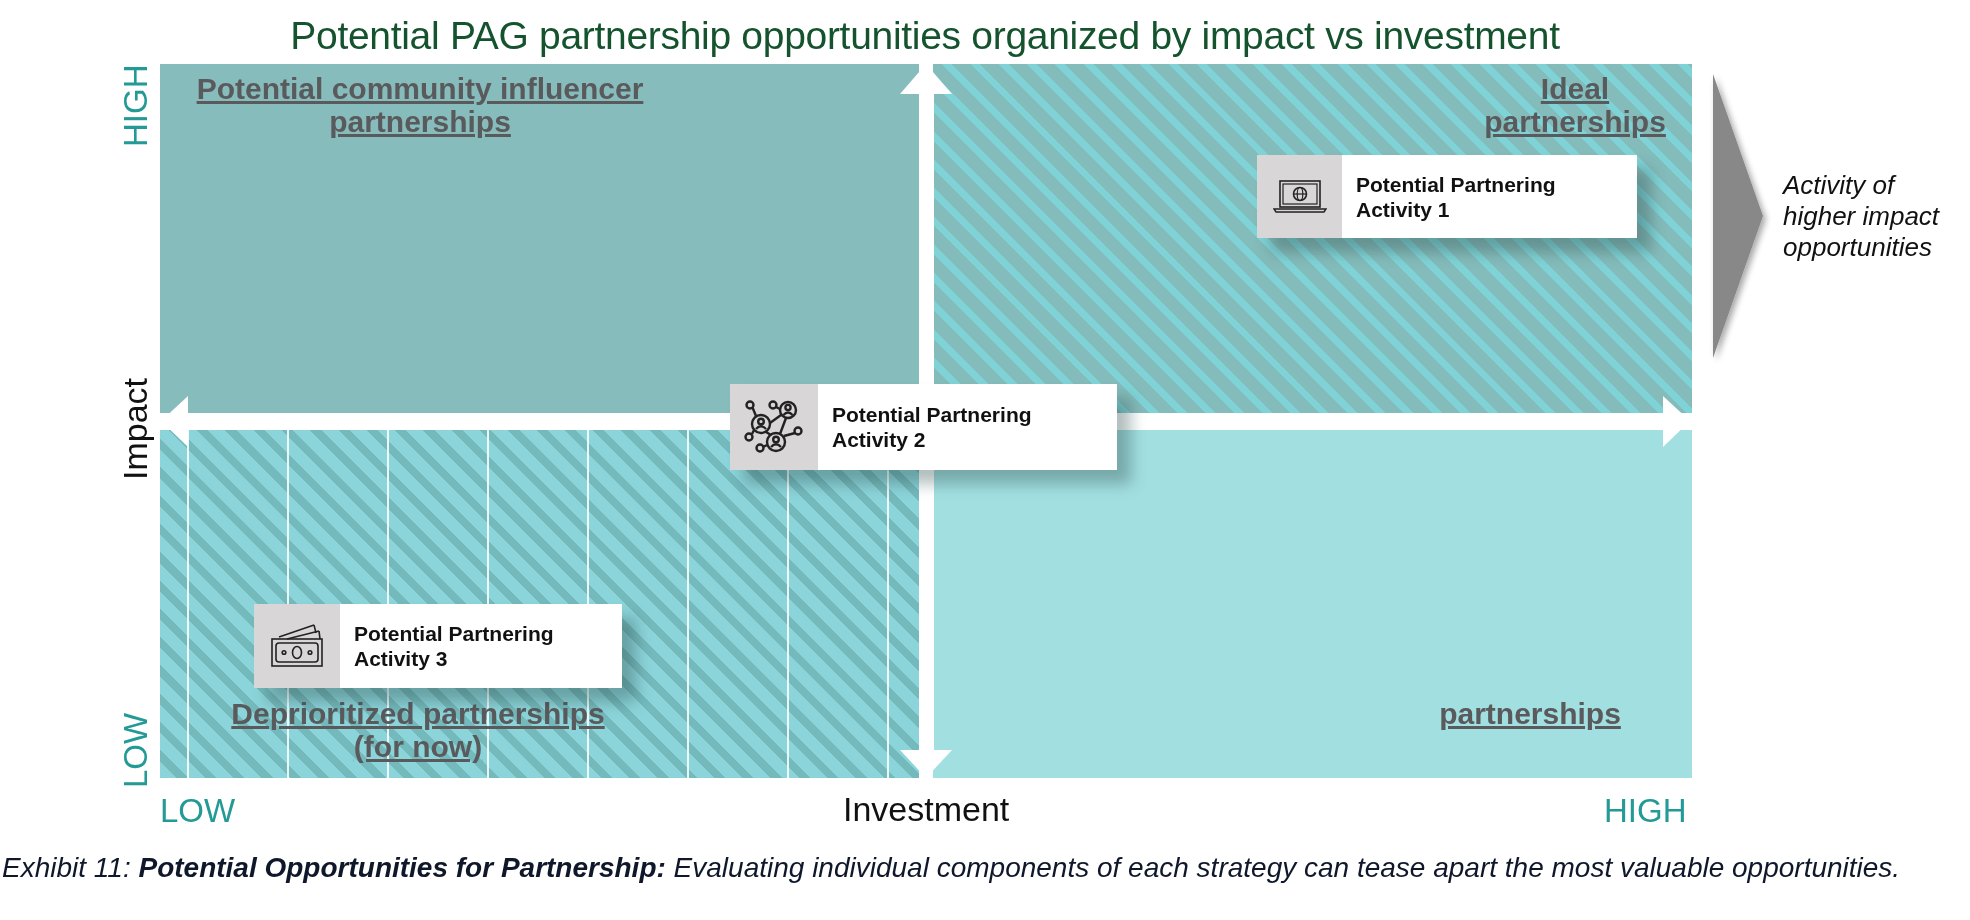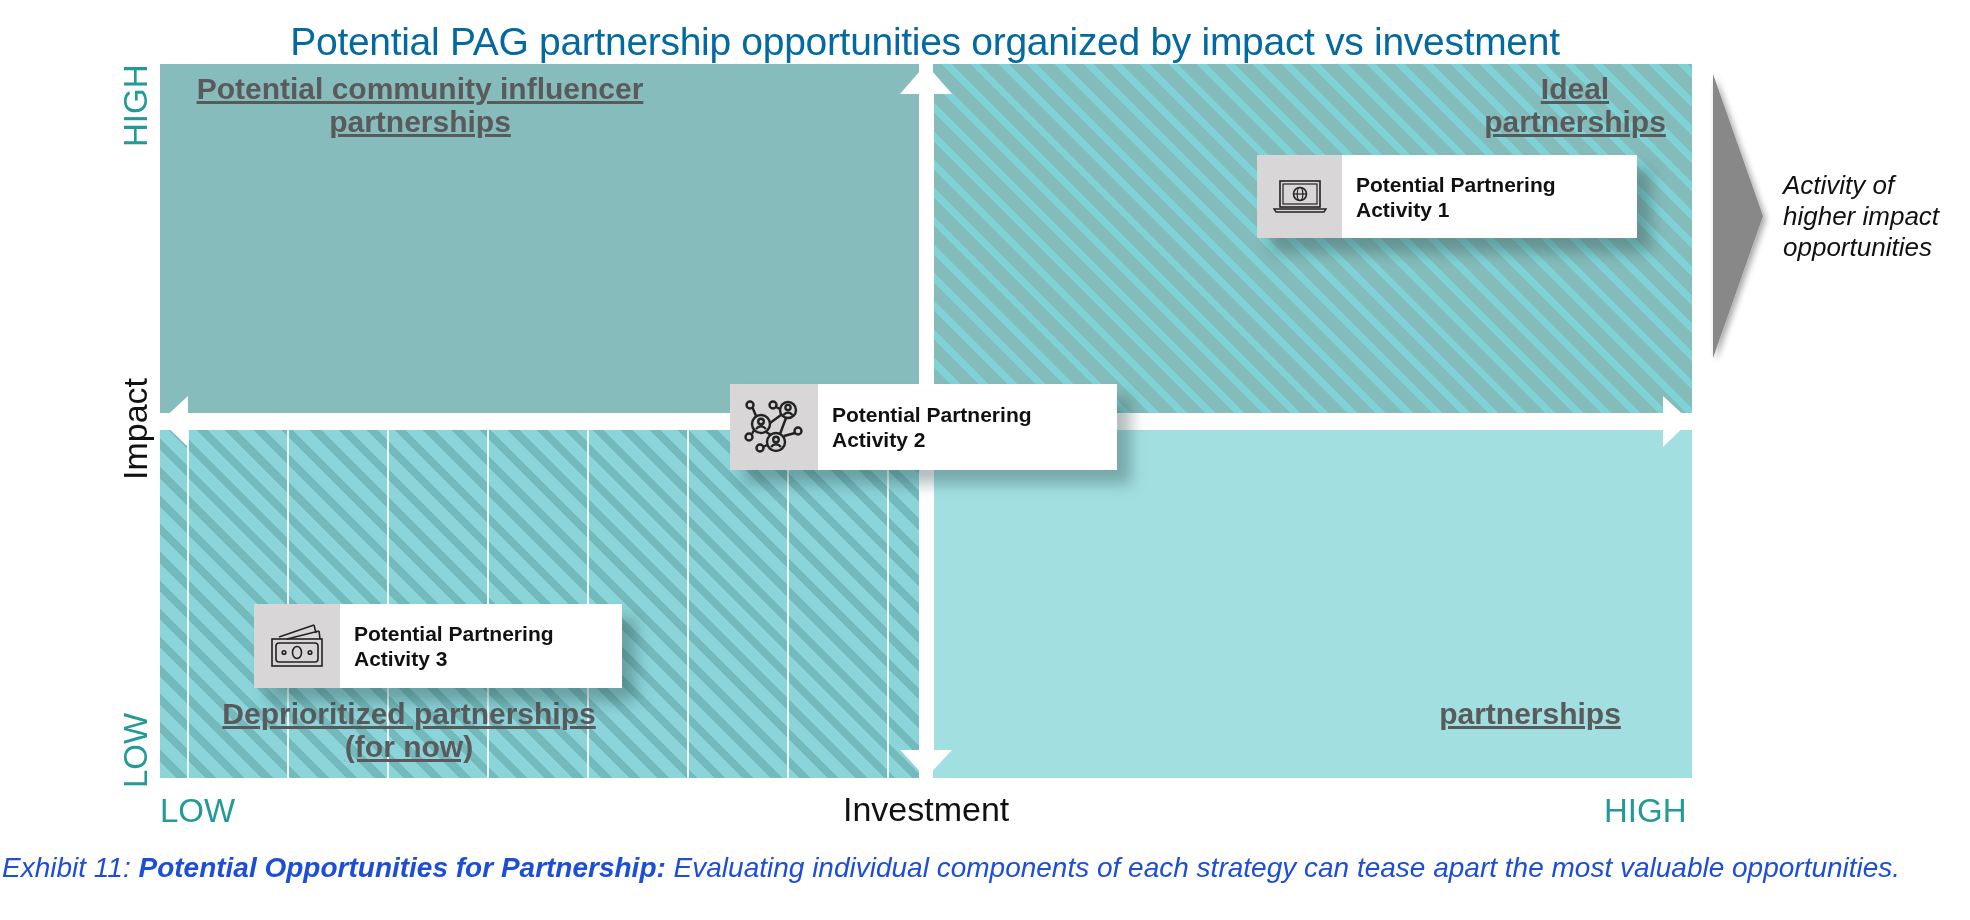--- a/index.html
+++ b/index.html
@@ -1,21 +1,21 @@
 <!DOCTYPE html>
 <html><head>
 <meta charset="utf-8">
 <style>
   html, body { margin: 0; padding: 0; background: #ffffff; }
   body { width: 1970px; height: 920px; position: relative; overflow: hidden;
          font-family: "Liberation Sans", "DejaVu Sans", sans-serif; }
   .abs { position: absolute; }
 
-  .title { left: 0; width: 1850px; top: 20px; text-align: center;
-           font-size: 39px; color: #0369a1; letter-spacing: -0.3px; white-space: nowrap; }
+  .title { left: 0; width: 1850px; top: 14px; text-align: center;
+           font-size: 39px; color: #14532d; letter-spacing: -0.3px; white-space: nowrap; }
 
   .quad { position: absolute; overflow: hidden; }
   .q-tl { left: 160px; top: 64px; width: 759px; height: 349px; background: #86bcbb; }
   .q-tr { left: 933px; top: 64px; width: 759px; height: 349px;
           background: repeating-linear-gradient(45deg, #84bcbb 0px, #84bcbb 13px, #7fd3d6 13px, #7fd3d6 20px); }
   .q-bl { left: 160px; top: 430px; width: 759px; height: 348px;
           background: repeating-linear-gradient(45deg, #8bd4d9 0px, #8bd4d9 12px, #74b9bc 12px, #74b9bc 20px); }
   .q-br { left: 933px; top: 430px; width: 759px; height: 348px; background: #a2dfe1; }
 
   .vline { position: absolute; top: 430px; height: 348px; width: 1.5px; background: rgba(255,255,255,0.85); }
@@ -29,21 +29,21 @@
                      font-size: 21px; line-height: 25px; color: #111111; }
 
   .axis-tick { position: absolute; color: #239a96; font-size: 33px; white-space: nowrap; }
   .axis-label { position: absolute; color: #111111; font-size: 34px; white-space: nowrap; }
   .rot { transform-origin: left top; transform: rotate(-90deg); }
 
   .side-note { position: absolute; left: 1783px; top: 170px; font-style: italic; font-size: 26px;
                line-height: 31px; color: #111111; }
 
   .caption { position: absolute; left: 2px; top: 852px; width: 1960px; font-size: 28px; line-height: 31px;
-             color: #1d4ed8; font-style: italic; }
+             color: #0f172a; font-style: italic; }
   .caption b { font-weight: bold; }
 </style>
 </head>
 <body>
 
 <div class="abs title">Potential PAG partnership opportunities organized by impact vs investment</div>
 
 <div class="quad q-tl"></div>
 <div class="quad q-tr"></div>
 <div class="quad q-bl"></div>
@@ -89,21 +89,21 @@
 </svg>
 
 <div class="quad-label" style="left:170px; top:72px; width:500px;">
   <div>Potential community influencer</div>
   <div>partnerships</div>
 </div>
 <div class="quad-label" style="left:1460px; top:72px; width:230px; text-align:center;">
   <div>Ideal</div>
   <div>partnerships</div>
 </div>
-<div class="quad-label" style="left:173px; top:697px; width:430px;padding-left:21px;">
+<div class="quad-label" style="left:182px; top:697px; width:430px;padding-left:21px;">
   <div>Deprioritized partnerships</div>
   <div>(for now)</div>
 </div>
 <div class="quad-label" style="left:1370px; top:697px; width:320px;">
   <div>partnerships</div>
 </div>
 
 <div class="card" style="left:1257px; top:155px; width:380px; height:83px;">
   <div class="icon-box" style="width:85px;">
     <svg width="54" height="34" viewBox="0 0 54 34">

